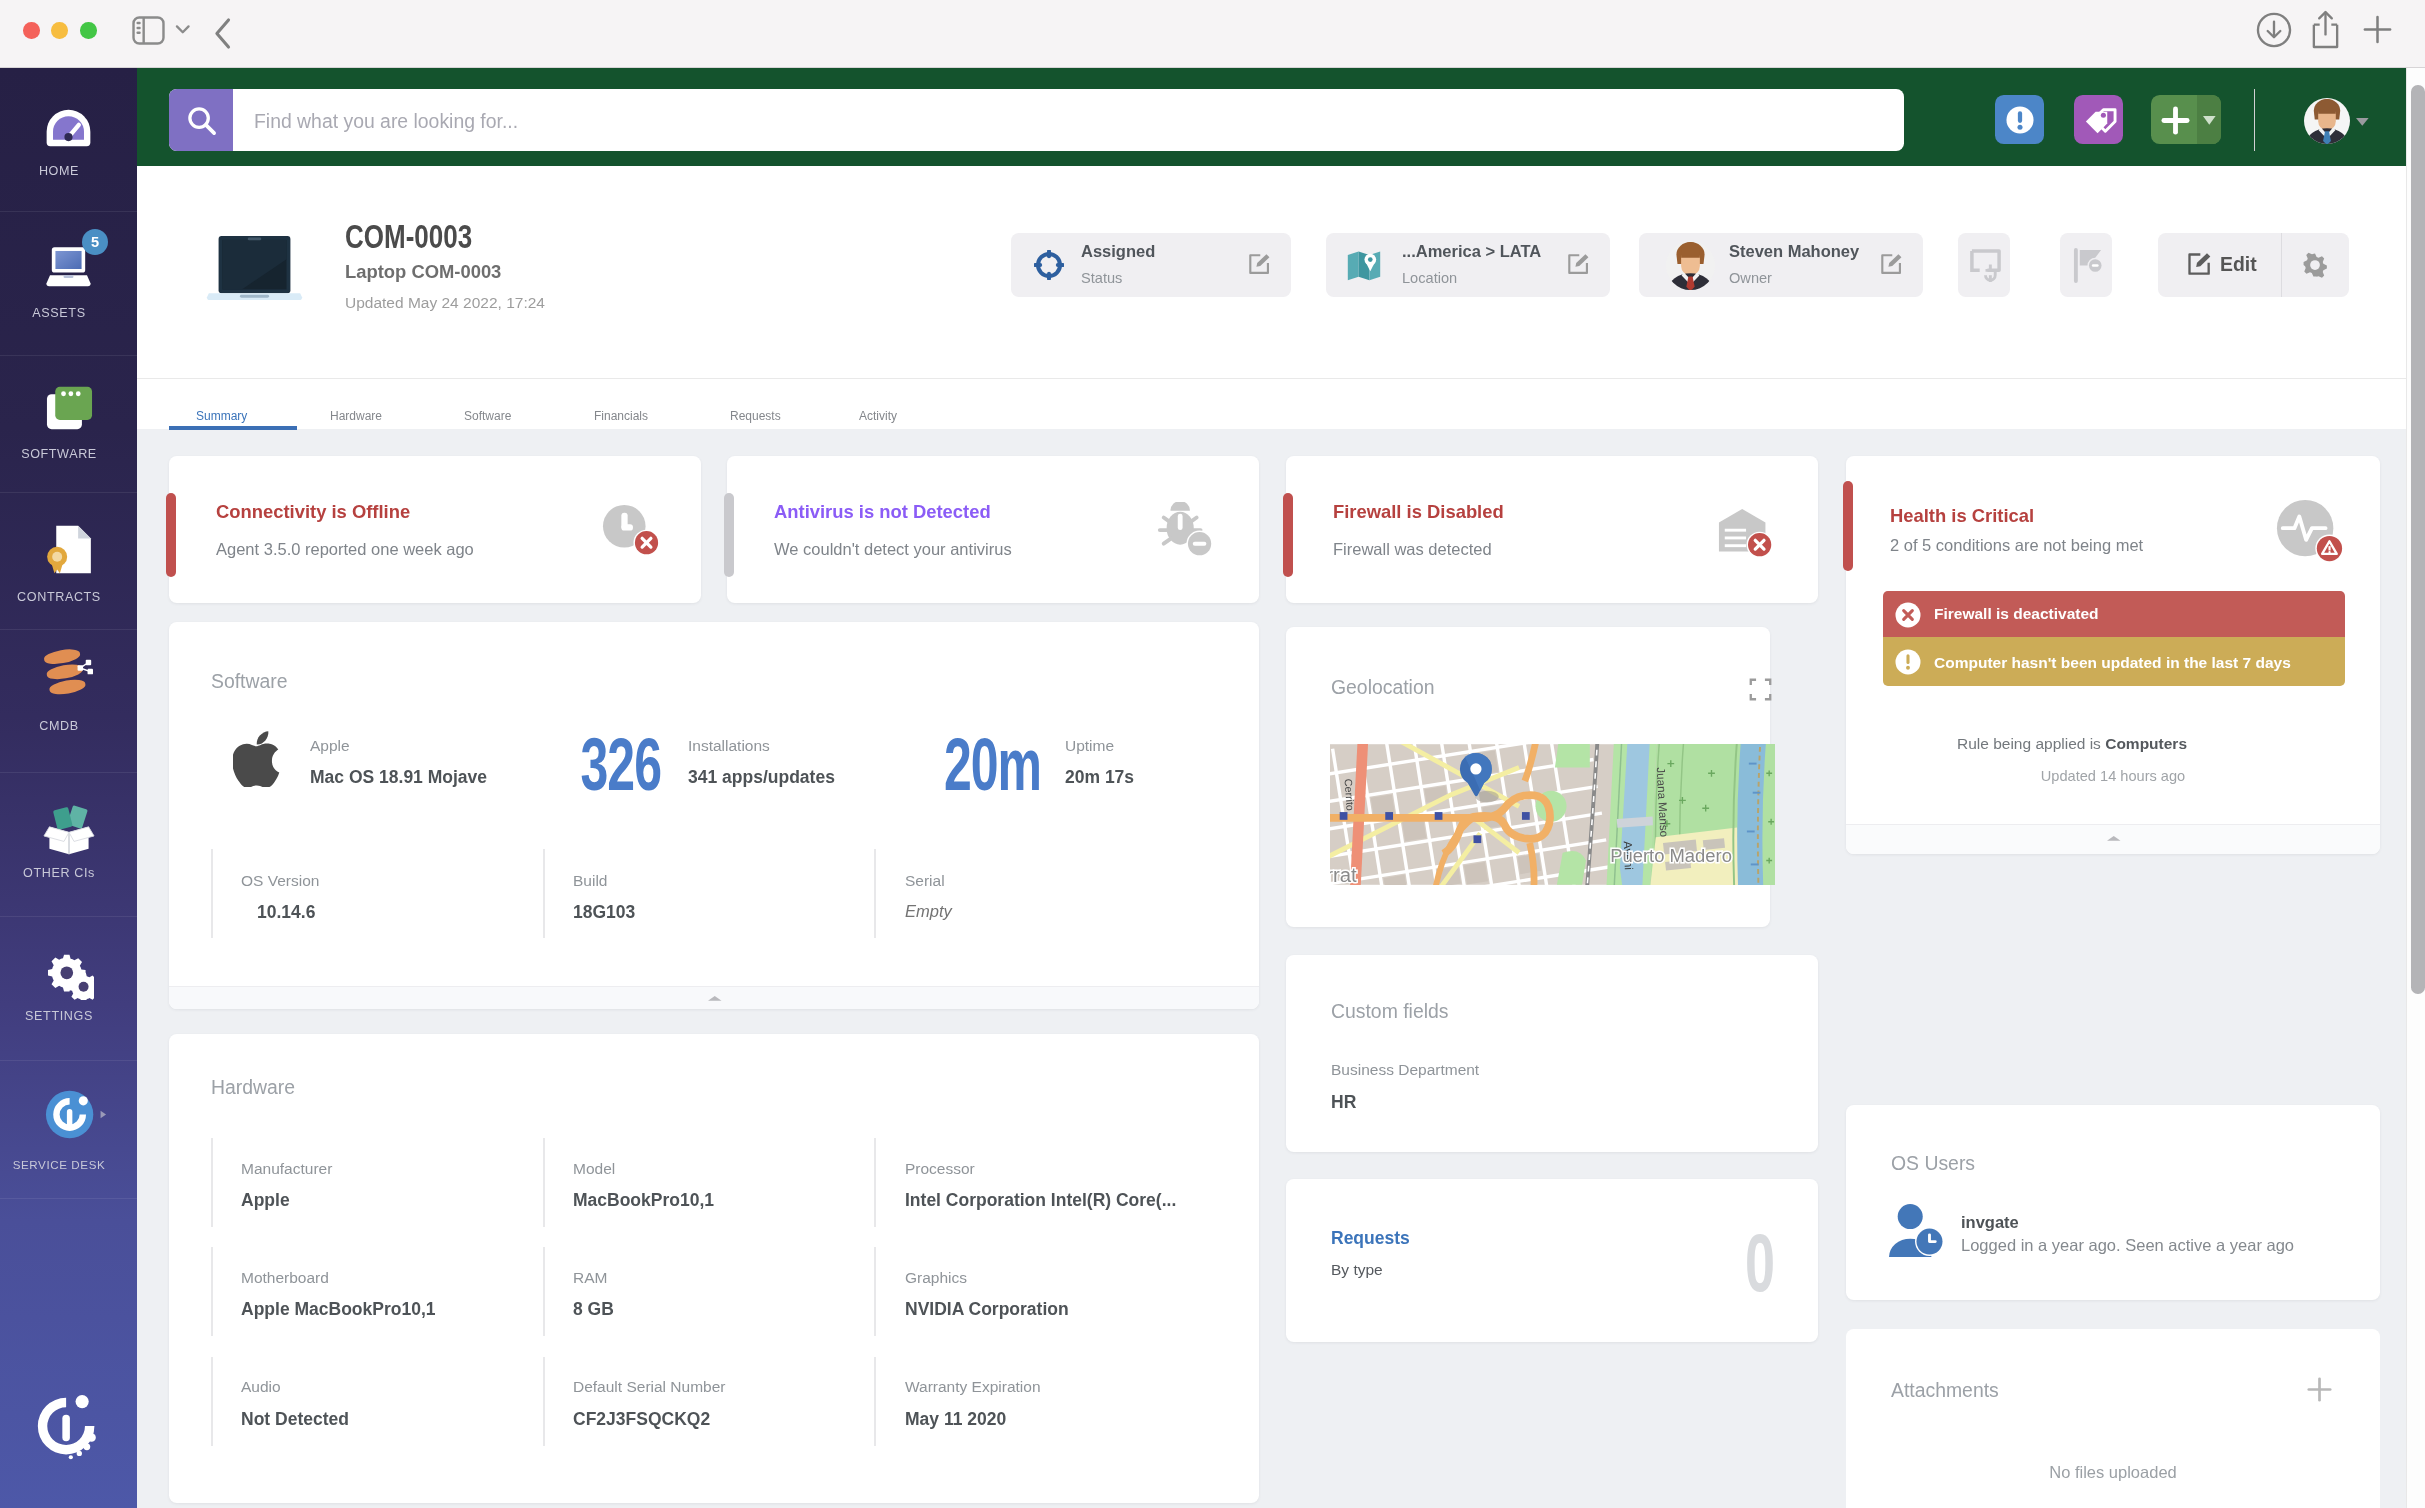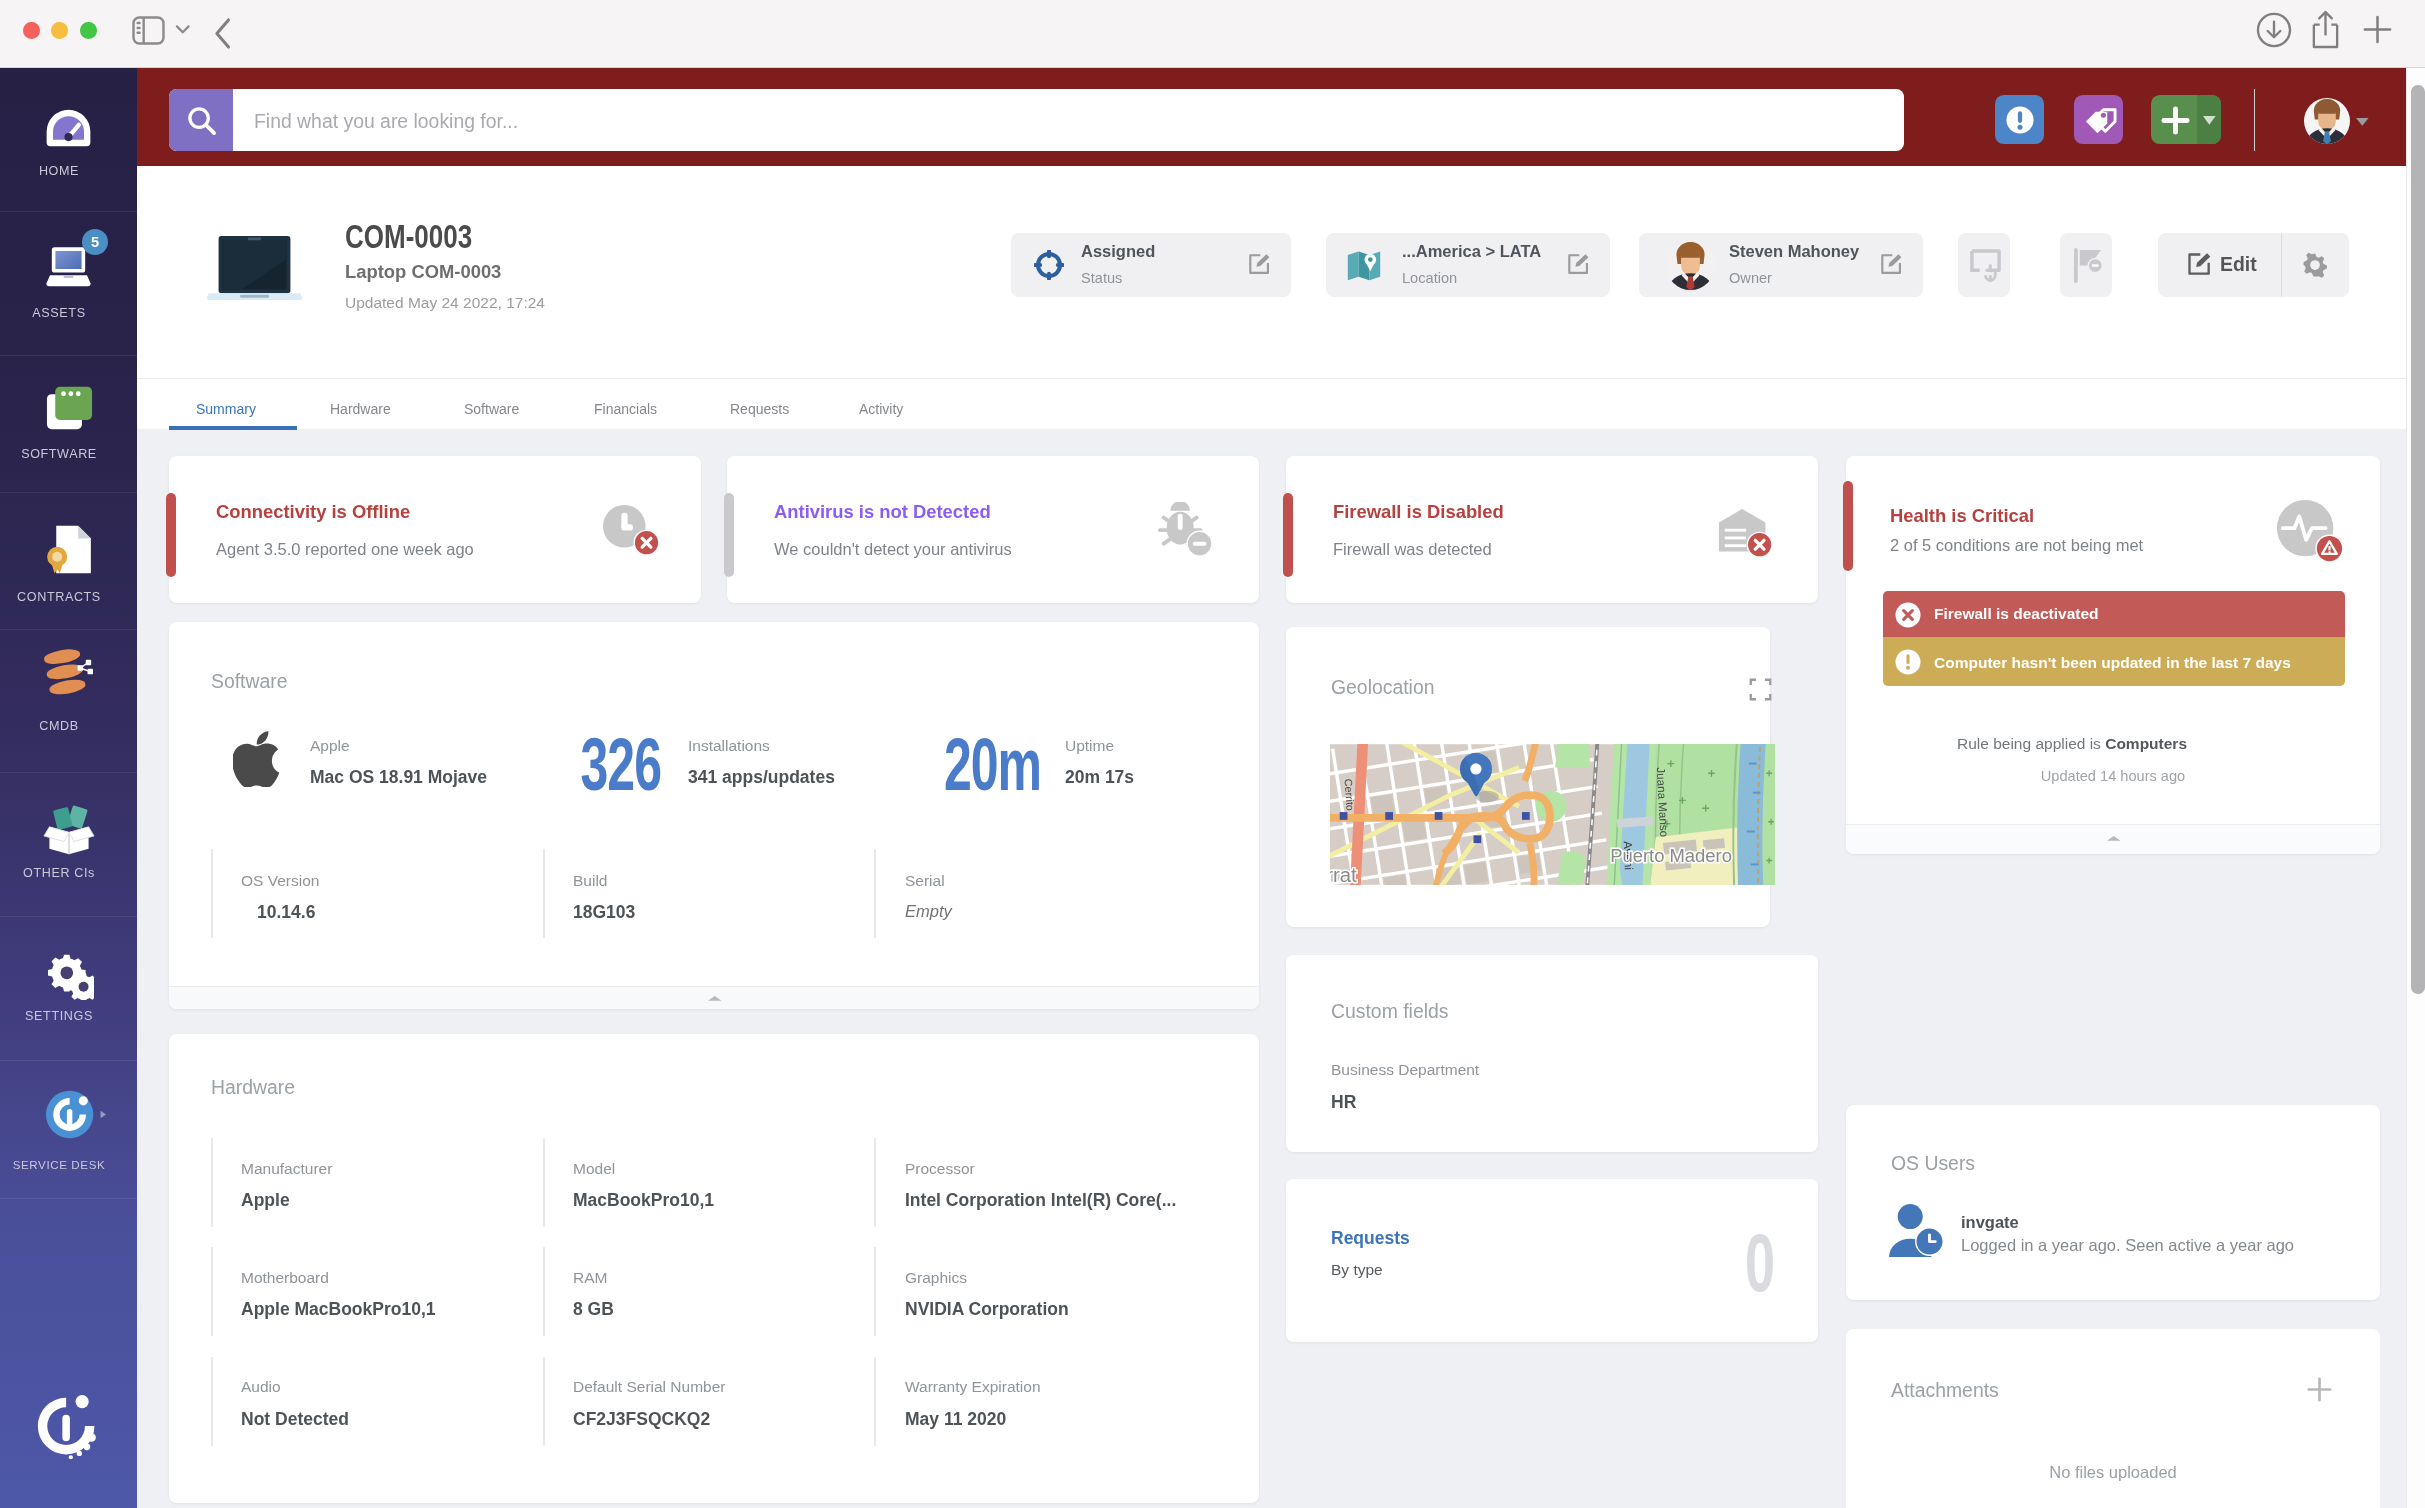--- a/index.html
+++ b/index.html
@@ -5,27 +5,27 @@
   * { margin:0; padding:0; box-sizing:border-box; }
   html,body { width:2426px; height:1509px; overflow:hidden; font-family:"Liberation Sans", sans-serif; background:#eef0f3; }
   .abs { position:absolute; }
   #page { position:relative; width:2426px; height:1509px; }
   #titlebar { left:0; top:0; width:2426px; height:68px; background:#f6f4f5; border-bottom:1px solid #d7d4d6; }
   .tl { border-radius:50%; width:16.5px; height:16.5px; top:22px; }
   #sidebar { left:0; top:68px; width:137px; height:1441px;
     background:linear-gradient(180deg,#262045 0%, #2a244c 25%, #332c5e 45%, #413d7e 65%, #4a4f99 80%, #4d58a8 100%); }
   .navlab { position:absolute; width:118px; text-align:center; font-size:12.6px; color:#c9c9d8; letter-spacing:0.6px; }
   .navsep { position:absolute; left:0; width:137px; height:1px; background:rgba(255,255,255,0.08); }
-  #topband { left:137px; top:68px; width:2289px; height:98px; background:#7f1d1d; }
+  #topband { left:137px; top:68px; width:2289px; height:98px; background:#14532d; }
   #header { left:137px; top:166px; width:2289px; height:213px; background:#ffffff; border-bottom:1px solid #e9e9e9; }
   .hcard { position:absolute; top:67px; height:64px; background:#f0eff2; border-radius:7.8px; }
   .ht { position:absolute; font-size:16.5px; font-weight:bold; color:#50555b; white-space:nowrap; }
   .hl { position:absolute; font-size:14.6px; color:#8f9499; }
   #tabs { left:137px; top:379px; width:2289px; height:50px; background:#ffffff; }
-  .tab { position:absolute; top:22px; font-size:14px; color:#84878c; }
+  .tab { position:absolute; top:30px; font-size:12px; color:#84878c; }
   .card { position:absolute; background:#ffffff; border-radius:7.8px; box-shadow:0 1px 2.9px rgba(60,64,80,0.08); }
   .accent { position:absolute; left:-2.9px; width:9.7px; border-radius:5.8px; }
   .ctitle { position:absolute; font-size:19.4px; color:#9ca1a7; }
   .label { position:absolute; font-size:15.5px; color:#8f9499; white-space:nowrap; }
   .value { position:absolute; font-size:17.5px; font-weight:bold; color:#4e5357; white-space:nowrap; }
   .alert-t { position:absolute; font-size:18.4px; font-weight:bold; white-space:nowrap; }
   .alert-s { position:absolute; font-size:16.5px; color:#7f848a; white-space:nowrap; }
   .vsep { position:absolute; width:1.9px; background:#e8e8ea; }
   .bignum { position:absolute; font-size:50px; font-weight:bold; color:#4a7cc9; letter-spacing:-1px; text-align:right; transform:scaleY(1.5); }
   #scroll-track { left:2406px; top:68px; width:20.4px; height:1441px; background:#fdfdfd; border-left:1px solid #e8e8e8; }

